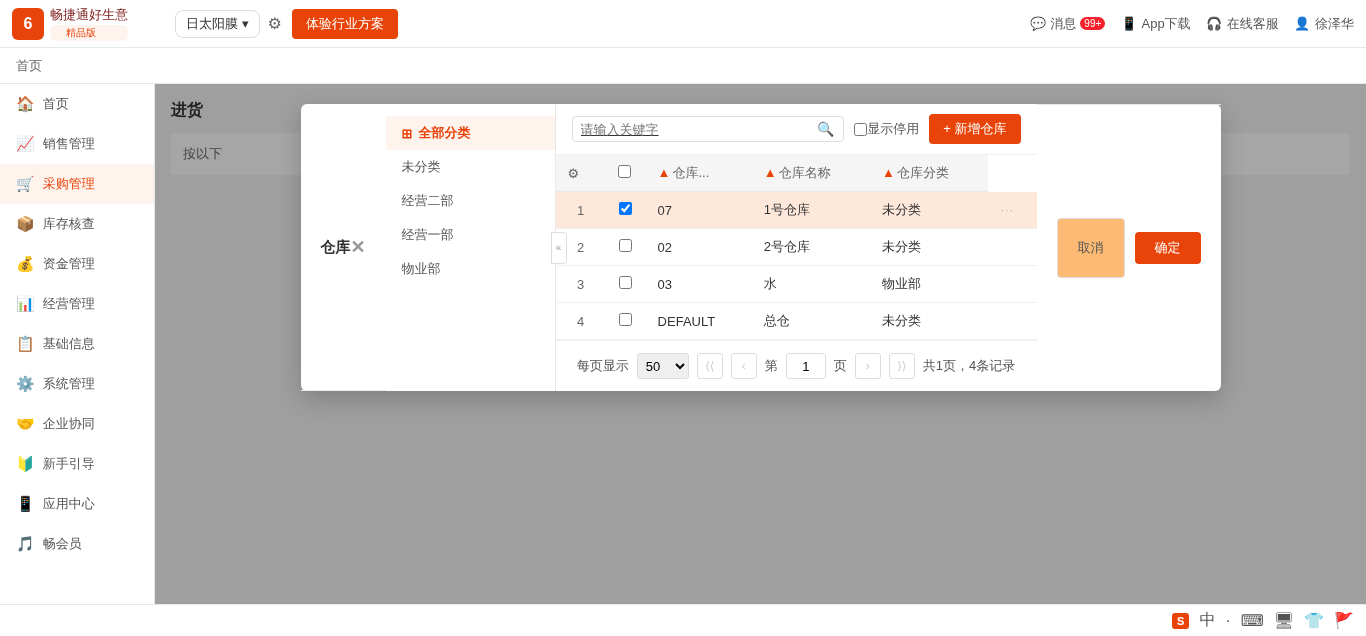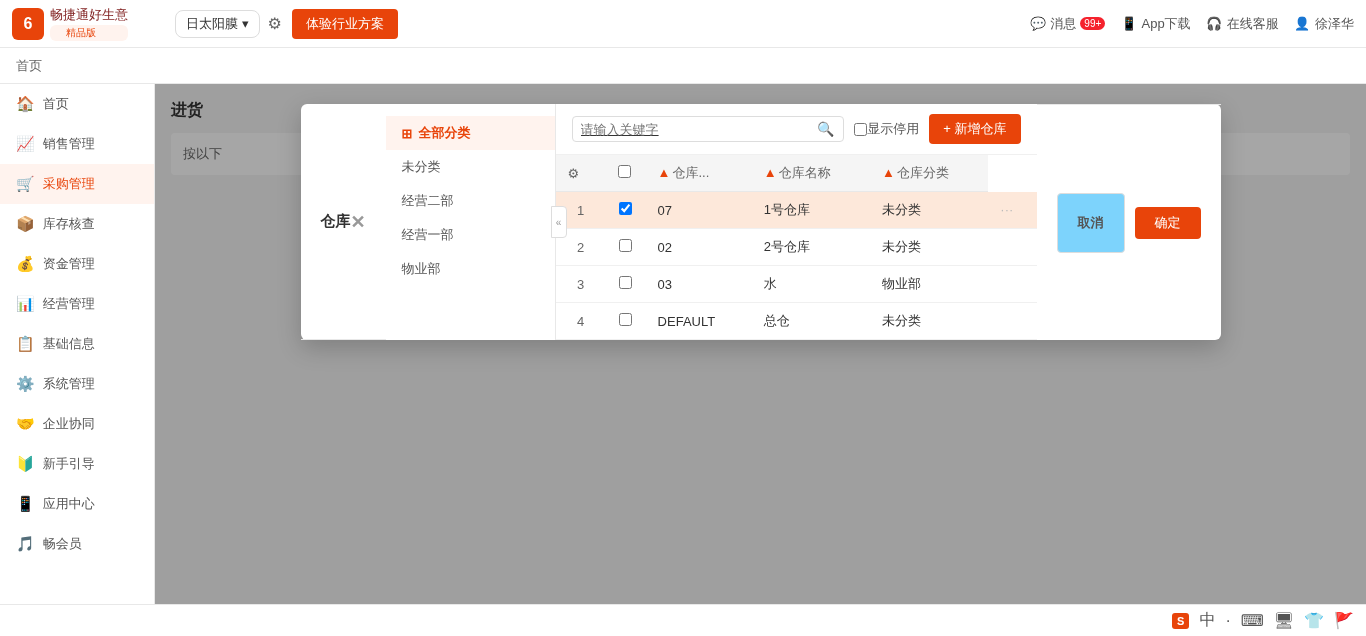--- a/index.html
+++ b/index.html
@@ -191,21 +191,21 @@
     }
     .page-btn.disabled { color: #ccc; cursor: default; }
     .page-input { width: 40px; height: 26px; border: 1px solid #ddd; border-radius: 3px; text-align: center; font-size: 13px; }
     .per-page-select { height: 26px; border: 1px solid #ddd; border-radius: 3px; font-size: 13px; padding: 0 4px; }
 
     
     .modal-footer {
       display: flex; align-items: center; justify-content: flex-end;
       padding: 12px 20px; gap: 10px; border-top: 1px solid #e8e8e8;
     }
-    .btn-cancel { padding: 20px 20px; border: 1px solid #ddd; border-radius: 4px; background: #7dd3fc; color: #555; cursor: pointer; font-size: 13px; font-weight: bold; }
+    .btn-cancel { padding: 20px 20px; border: 1px solid #ddd; border-radius: 4px; background: #fdba74; color: #555; cursor: pointer; font-size: 13px; }
     .btn-confirm { padding: 7px 20px; border: none; border-radius: 4px; background: #e8440a; color: #fff; cursor: pointer; font-size: 13px; }
 
     
     .bottom-bar {
       position: fixed; bottom: 0; left: 0; right: 0; height: 32px;
       background: #fff; border-top: 1px solid #e8e8e8;
       display: flex; align-items: center; justify-content: flex-end;
       padding: 0 12px; gap: 10px; z-index: 200;
     }
     .bottom-icon { font-size: 16px; color: #555; cursor: pointer; }
@@ -389,20 +389,36 @@
       <td class="col-check"><input type="checkbox" style=""></td>
       <td>DEFAULT</td>
       <td>总仓</td>
       <td>未分类</td>
       <td></td>
     </tr>
                   </tbody>
               </table>
             </div>
 
+            <div class="pagination">
+              <span>每页显示</span>
+              <select class="per-page-select">
+                <option>50</option>
+                <option>20</option>
+                <option>100</option>
+              </select>
+              <div class="page-btn disabled">⟨⟨</div>
+              <div class="page-btn disabled">‹</div>
+              <span>第</span>
+              <input class="page-input" type="text" value="1" style="">
+              <span>页</span>
+              <div class="page-btn disabled">›</div>
+              <div class="page-btn disabled">⟩⟩</div>
+              <span>共1页，4条记录</span>
+            </div>
           </div>
         </div>
 
         <div class="modal-footer">
           <button class="btn-cancel">取消</button>
           <button class="btn-confirm">确定</button>
         </div>
       </div>
     </div>
   </div>

